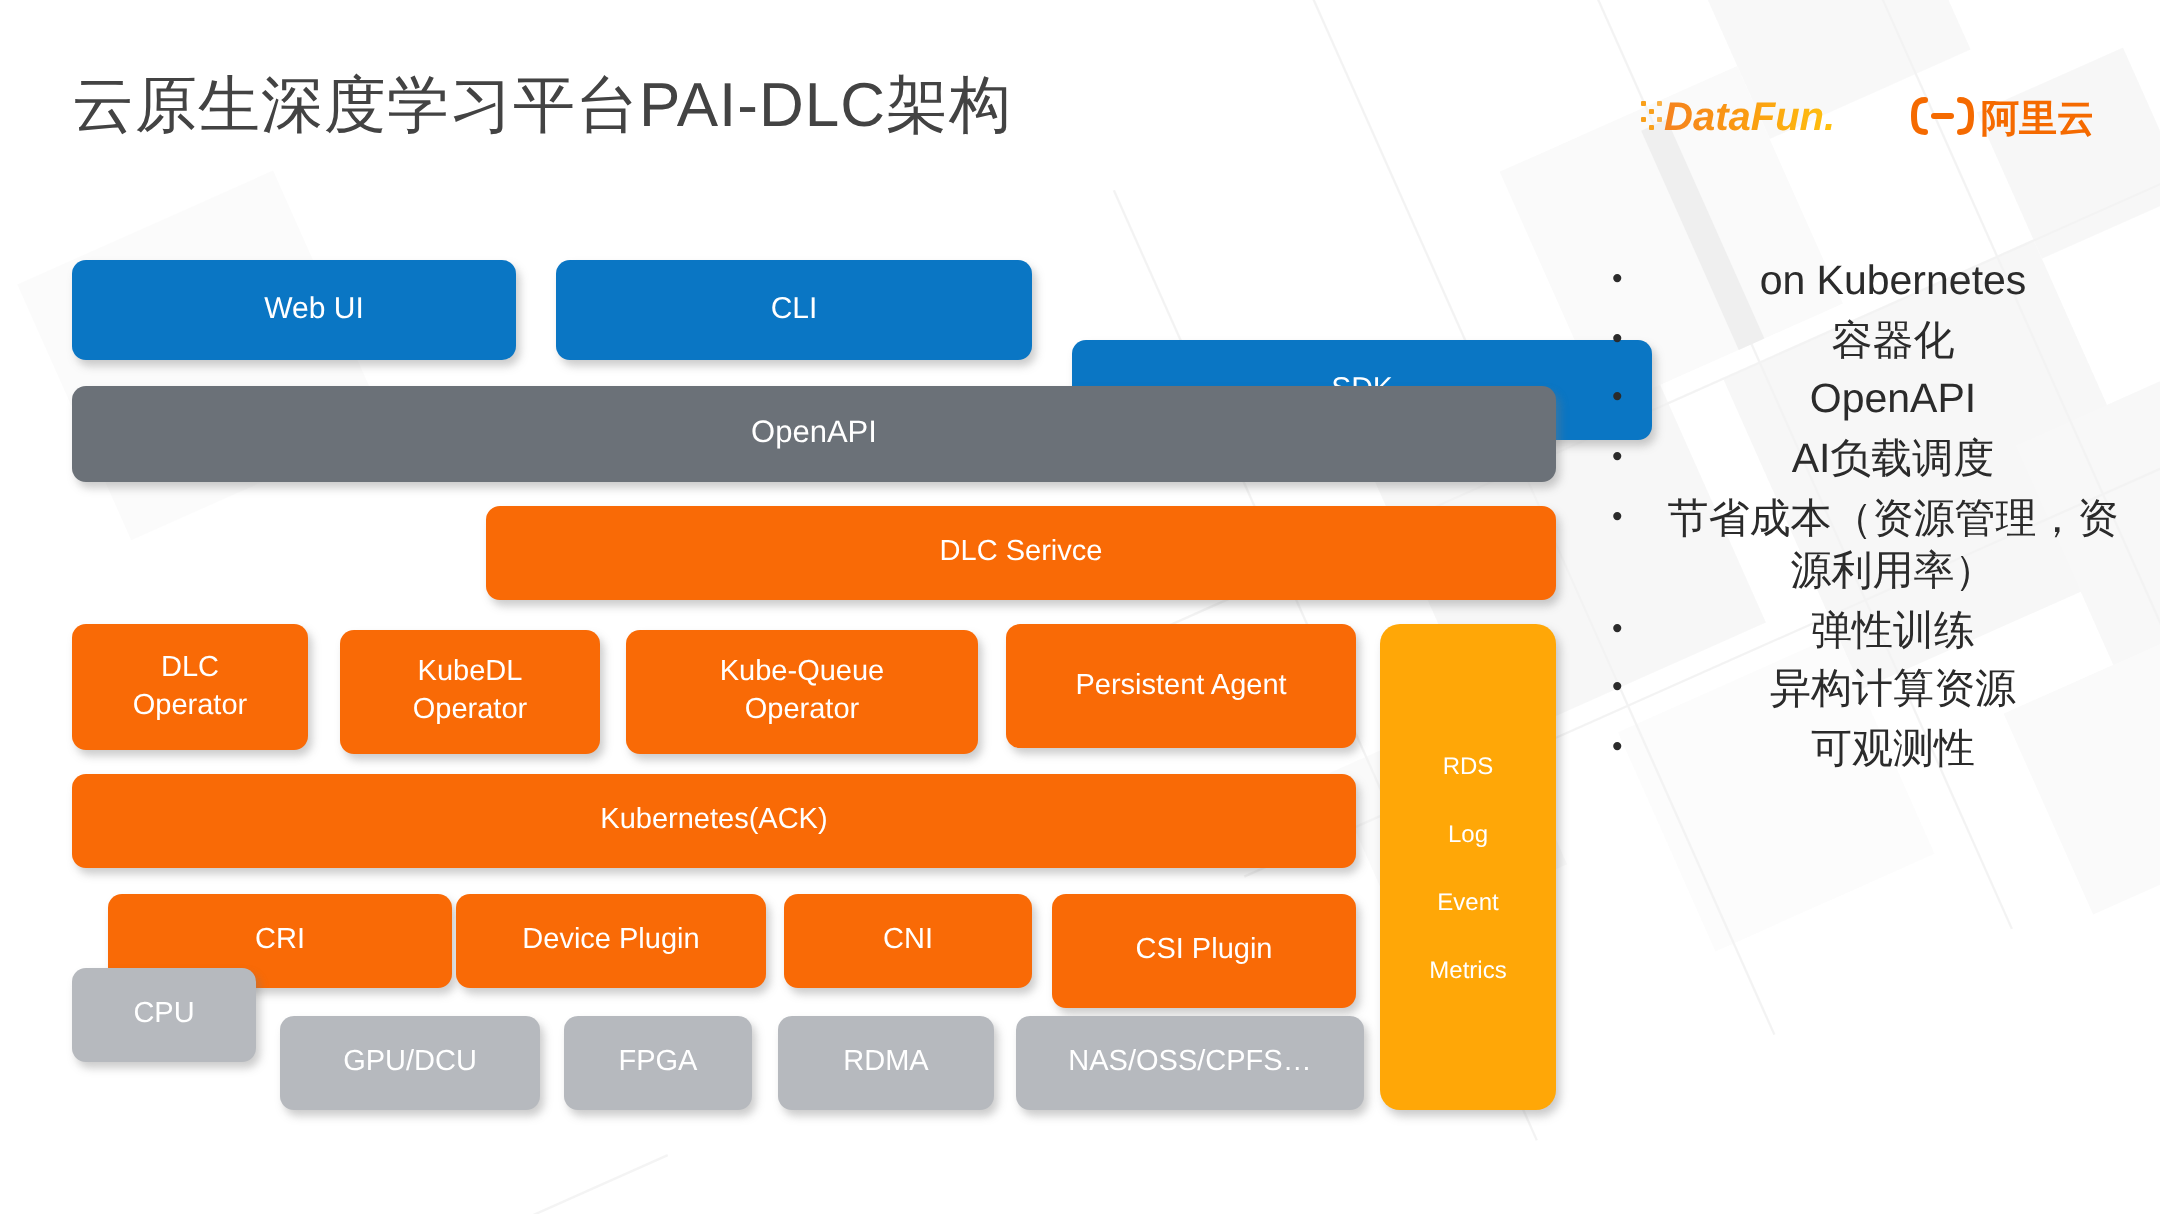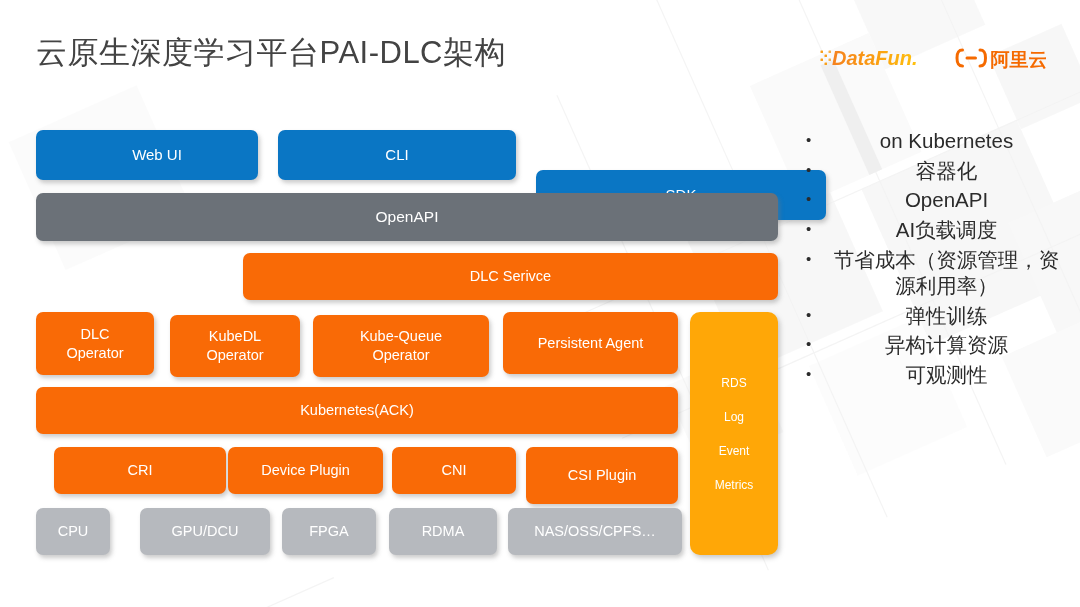--- a/index.html
+++ b/index.html
@@ -231,21 +231,21 @@
 
   <div class="node orange" style="left:503px; top:312px; width:175px; height:62px;">Persistent Agent</div>
 
   <div class="node orange" style="left:36px; top:387px; width:642px; height:47px;">Kubernetes(ACK)</div>
 
   <div class="node orange" style="left:36px; top:447px; width:172px; height:47px;margin-left:18px;">CRI</div>
   <div class="node orange" style="left:228px; top:447px; width:155px; height:47px;">Device Plugin</div>
   <div class="node orange" style="left:392px; top:447px; width:124px; height:47px;">CNI</div>
   <div class="node orange" style="left:526px; top:447px; width:152px; height:57px;">CSI Plugin</div>
 
-  <div class="node silver" style="left:36px; top:508px; width:74px; height:47px;">CPU</div>
+  <div class="node silver" style="left:36px; top:484px; width:92px; height:47px;">CPU</div>
   <div class="node silver" style="left:140px; top:508px; width:130px; height:47px;">GPU/DCU</div>
   <div class="node silver" style="left:282px; top:508px; width:94px; height:47px;">FPGA</div>
   <div class="node silver" style="left:389px; top:508px; width:108px; height:47px;">RDMA</div>
   <div class="node silver" style="left:508px; top:508px; width:174px; height:47px;">NAS/OSS/CPFS…</div>
 
   <div id="rds-stack" style="left:690px; top:312px; width:88px; height:243px;">
     <span>RDS</span>
     <span>Log</span>
     <span>Event</span>
     <span>Metrics</span>

